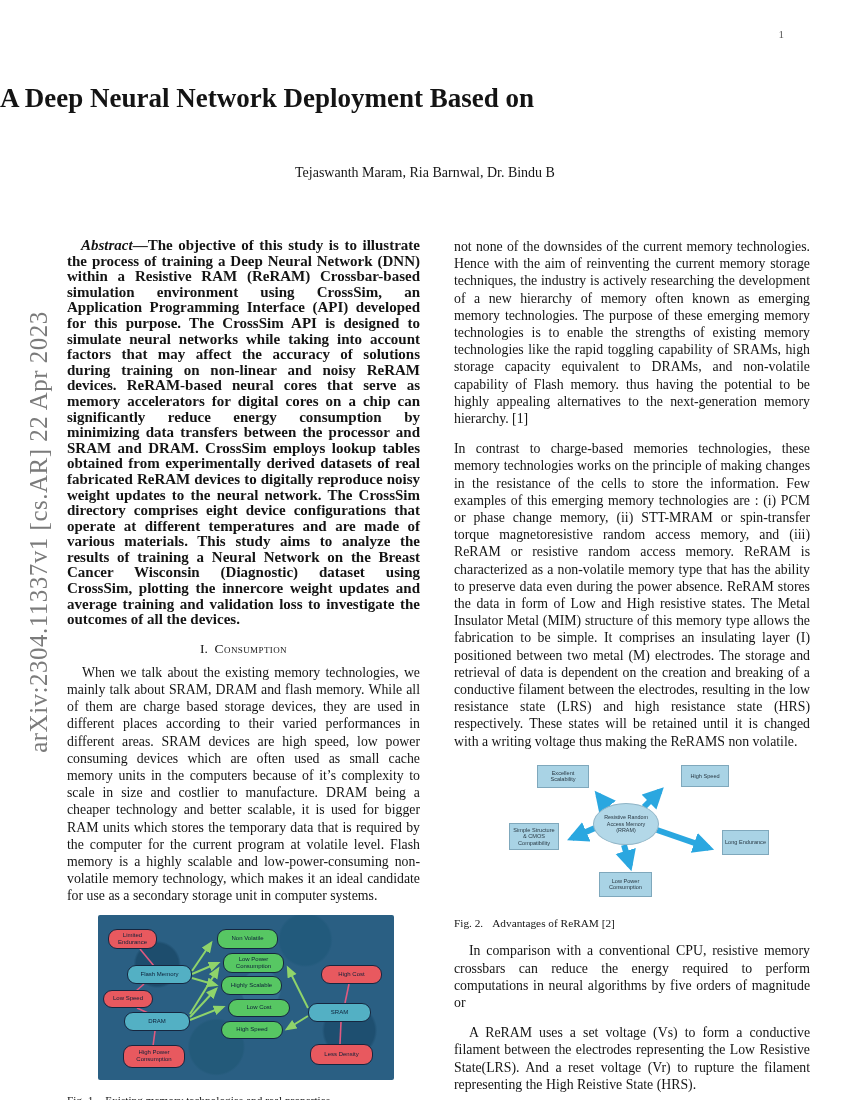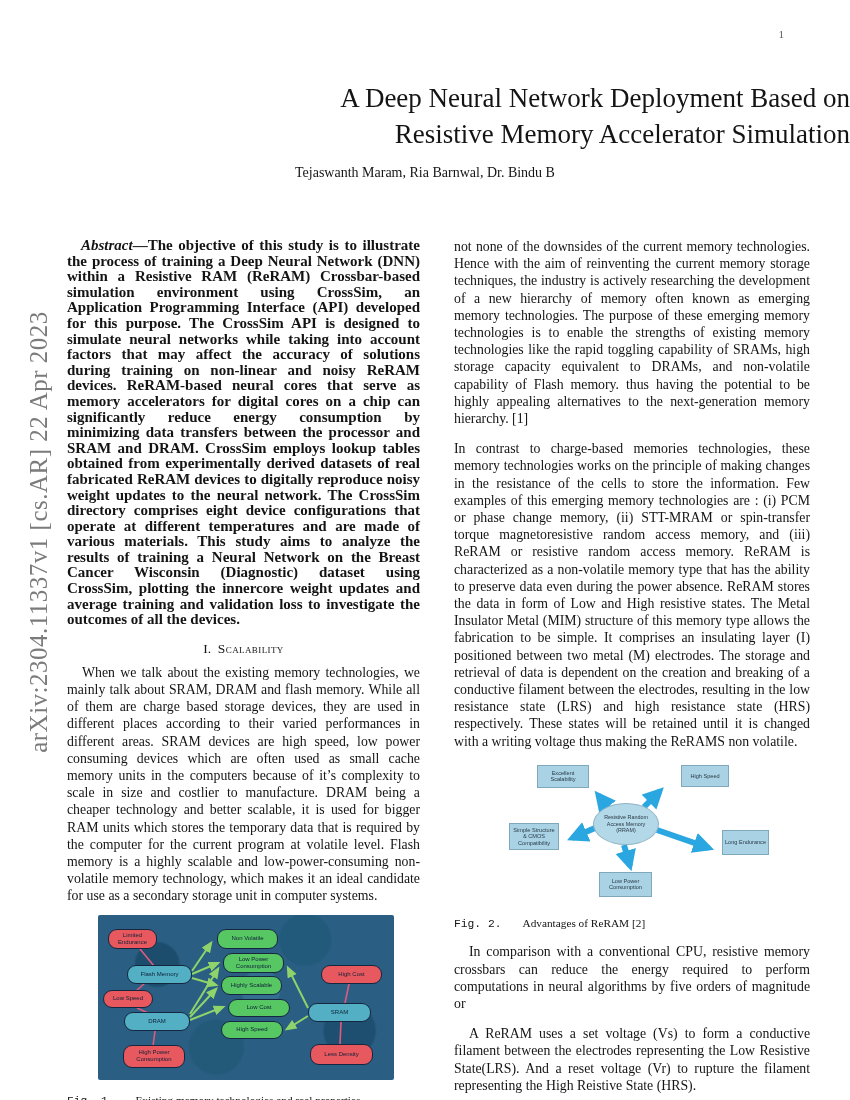--- a/index.html
+++ b/index.html
@@ -2,22 +2,22 @@
 <html><head>
 <meta charset="utf-8">
 <style>
   html,body{margin:0;padding:0;background:#ffffff;}
   .page{position:relative;width:850px;height:1100px;background:#ffffff;overflow:hidden;
         font-family:"Liberation Serif",serif;color:#141414;}
   .pagenum{position:absolute;top:28px;right:66px;font-size:11px;color:#5a5a5a;}
   .watermark{position:absolute;left:-208px;top:515px;width:500px;height:34px;
              transform:rotate(-90deg);color:#7b7b7b;font-size:25px;text-align:center;
              letter-spacing:0.5px;white-space:nowrap;}
-  .title{position:absolute;top:80px;left:0;width:850px;text-align:right;
-         font-size:27px;line-height:36px;font-weight:400;}
+  .title{position:absolute;top:80px;left:0;width:850px;text-align:left;
+         font-size:27px;line-height:36px;font-weight:700;}
   .authors{position:absolute;top:165px;left:0;width:850px;text-align:center;font-size:14px;}
   .col{position:absolute;top:238px;text-align:justify;}
   .col.left{left:67px;width:353px;}
   .col.right{left:454px;width:356px;}
   .abstract{font-size:15px;line-height:15.6px;font-weight:bold;margin:0;text-indent:14px;}
   .abstract .alabel{font-style:italic;}
   .sechead{font-size:13.5px;text-align:center;font-weight:400;margin:13px 0 7px 0;}
   .sechead .sc{font-variant:small-caps;letter-spacing:0.4px;}
   .para{font-size:13.8px;line-height:17.2px;margin:0;text-indent:15px;}
   .para.noindent{text-indent:0;}
@@ -45,43 +45,42 @@
   .f2box{position:absolute;display:flex;align-items:center;justify-content:center;
          text-align:center;font-family:"Liberation Sans",sans-serif;font-size:5.6px;
          line-height:6.6px;color:#2a3a45;background:#a9d3e5;border:1px solid #7fa8bc;
          box-sizing:border-box;padding:1px;}
   .f2center{position:absolute;left:89px;top:45px;width:66px;height:42px;border-radius:50%;
             background:#b3d8e8;border:1px solid #8fb4c6;display:flex;align-items:center;
             justify-content:center;text-align:center;
             font-family:"Liberation Sans",sans-serif;font-size:5.4px;line-height:6.4px;
             color:#2a3a45;padding:4px;box-sizing:border-box;}
   .caption{font-size:11.3px;line-height:13.5px;margin:14px 0 0 0;text-align:left;}
-  .caption .clabel{margin-right:21px;font-family:Liberation Mono, monospace;}
+  .caption .clabel{margin-right:9px;}
   .caption + .para{margin-top:12px;}
 </style>
 </head>
 <body>
 
 <div class="page">
 
   <div class="pagenum">1</div>
 
   <div class="watermark">arXiv:2304.11337v1  [cs.AR]  22 Apr 2023</div>
 
   <div class="title">
     <div>A Deep Neural Network Deployment Based on</div>
-    <div>Resistive Memory Accelerator Simulation</div>
   </div>
 
   <div class="authors">Tejaswanth Maram, Ria Barnwal, Dr. Bindu B</div>
 
   <div class="col left">
     <p class="abstract"><span class="alabel">Abstract</span><span>—</span><span>The objective of this study is to illustrate the process of training a Deep Neural Network (DNN) within a Resistive RAM (ReRAM) Crossbar-based simulation environment using CrossSim, an Application Programming Interface (API) developed for this purpose. The CrossSim API is designed to simulate neural networks while taking into account factors that may affect the accuracy of solutions during training on non-linear and noisy ReRAM devices. ReRAM-based neural cores that serve as memory accelerators for digital cores on a chip can significantly reduce energy consumption by minimizing data transfers between the processor and SRAM and DRAM. CrossSim employs lookup tables obtained from experimentally derived datasets of real fabricated ReRAM devices to digitally reproduce noisy weight updates to the neural network. The CrossSim directory comprises eight device configurations that operate at different temperatures and are made of various materials. This study aims to analyze the results of training a Neural Network on the Breast Cancer Wisconsin (Diagnostic) dataset using CrossSim, plotting the innercore weight updates and average training and validation loss to investigate the outcomes of all the devices.</span></p>
 
-    <h2 class="sechead"><span>I.</span>&nbsp;&nbsp;<span class="sc">Scalability</span></h2>
+    <h2 class="sechead"><span>I.</span>&nbsp;&nbsp;<span class="sc">Consumption</span></h2>
 
     <p class="para">When we talk about the existing memory technologies, we mainly talk about SRAM, DRAM and flash memory. While all of them are charge based storage devices, they are used in different places according to their varied performances in different areas. SRAM devices are high speed, low power consuming devices which are often used as small cache memory units in the computers because of it’s complexity to scale in size and costlier to manufacture. DRAM being a cheaper technology and better scalable, it is used for bigger RAM units which stores the temporary data that is required by the computer for the current program at volatile level. Flash memory is a highly scalable and low-power-consuming non-volatile memory technology, which makes it an ideal candidate for use as a secondary storage unit in computer systems.</p>
 
     <div class="fig1">
       <svg width="296" height="165" viewBox="0 0 296 165">
         <defs>
           <marker id="ga" markerWidth="7" markerHeight="7" refX="4.6" refY="2.5" orient="auto">
             <path d="M0,0 L6,2.5 L0,5 Z" fill="#8fd46a"></path>
           </marker>
         </defs>

